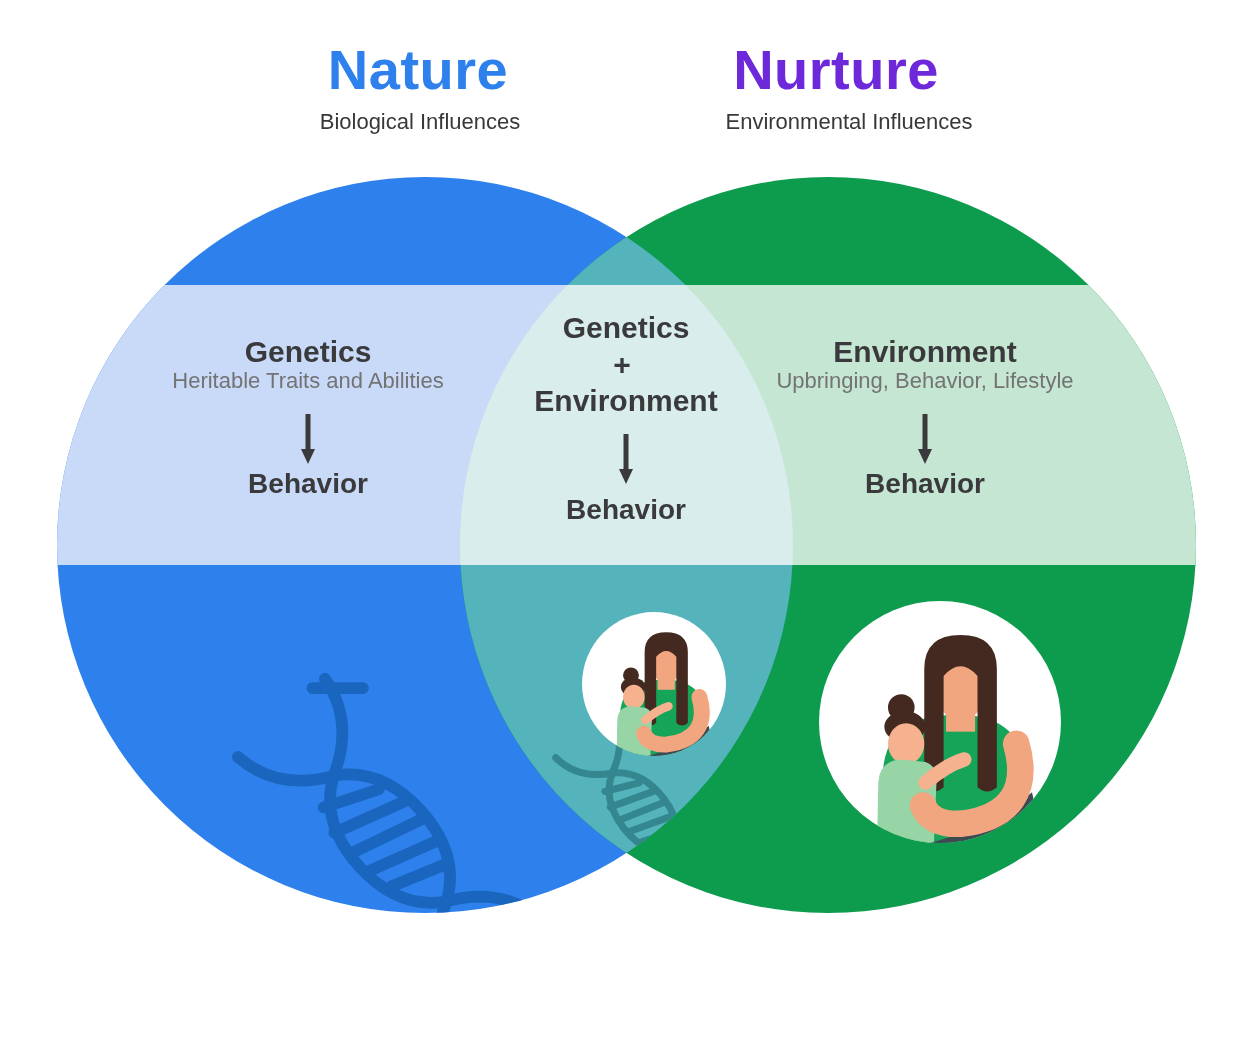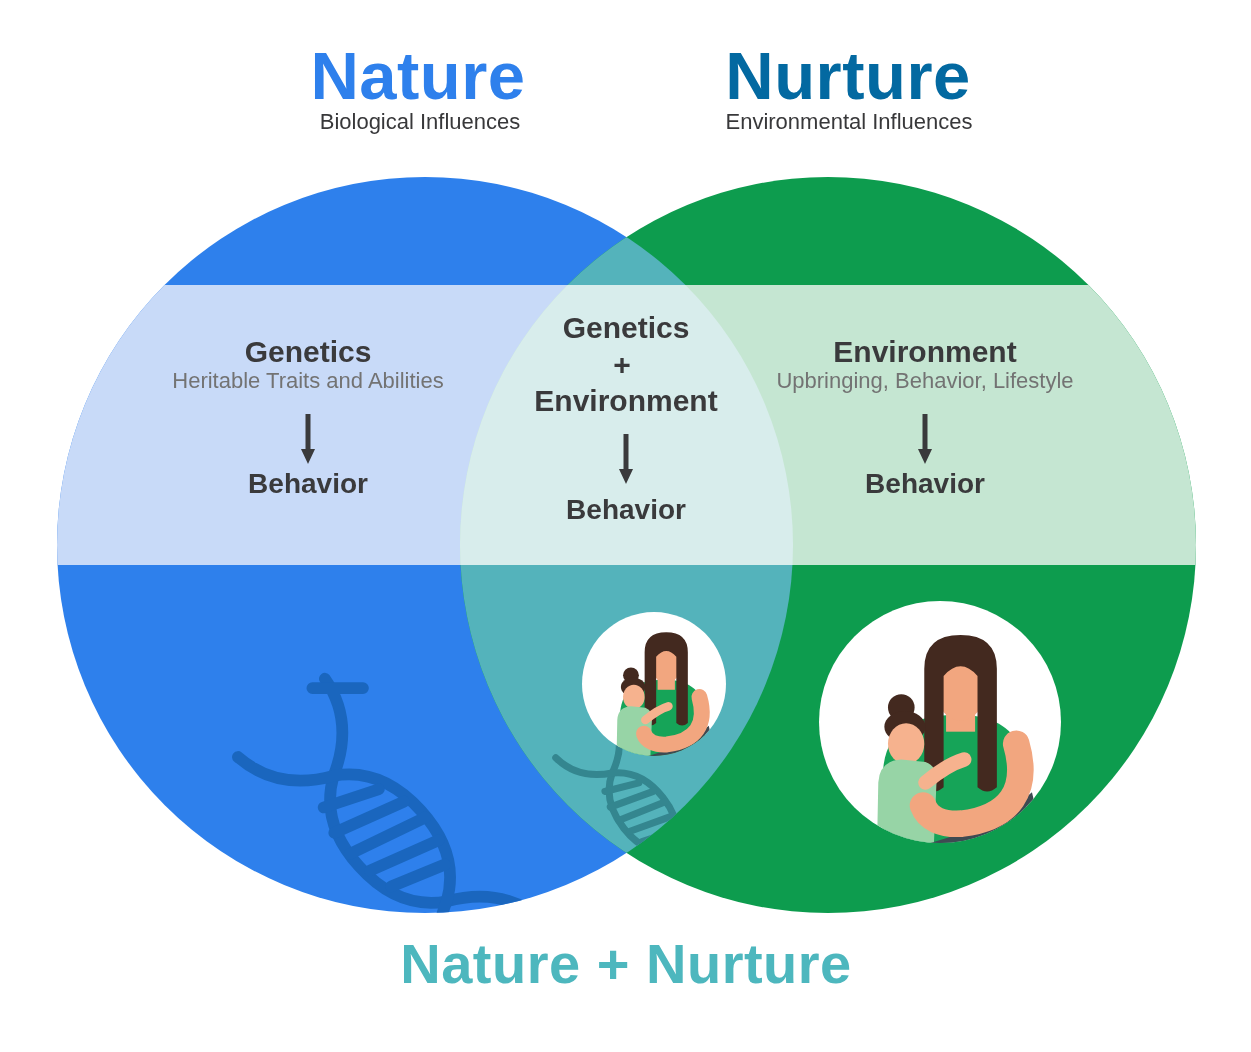--- a/index.html
+++ b/index.html
@@ -1,23 +1,23 @@
 <!DOCTYPE html>
 <html><head>
 <meta charset="utf-8">
 <style>
   html,body{margin:0;padding:0;background:#fff;}
   #stage{position:relative;width:1251px;height:1052px;background:#fff;overflow:hidden;
          font-family:"Liberation Sans","DejaVu Sans",sans-serif;}
   #venn-svg{position:absolute;left:0;top:0;}
   .txt{position:absolute;transform:translateX(-50%);white-space:nowrap;line-height:1;
        color:#3A3A3C;text-align:center;}
-  .title{font-size:67px;font-weight:800;letter-spacing:0.5px;}
+  .title{font-size:56px;font-weight:800;letter-spacing:0.5px;}
   .title.blue{color:#2E80EC;}
-  .title.green{color:#0369a1;margin-left:12px;}
+  .title.green{color:#6d28d9;}
   .subtitle{font-size:22px;font-weight:400;color:#38383A;}
   .band-head{font-size:30px;font-weight:700;}
   .band-detail{font-size:22px;font-weight:400;color:#737373;}
   .band-result{font-size:28px;font-weight:700;}
   .band-plus{font-size:30px;font-weight:700;}
   .footer-title{font-size:56px;font-weight:800;color:#4DB7BE;letter-spacing:0.5px;}
   .arrow{position:absolute;transform:translateX(-50%);}
 </style>
 </head>
 <body>
@@ -126,14 +126,13 @@
   <div class="txt band-result" style="left:626px;top:496px;">Behavior</div>
 
   <div class="txt band-head" style="left:925px;top:337px;">Environment</div>
   <div class="txt band-detail" style="left:925px;top:370px;">Upbringing, Behavior, Lifestyle</div>
   <svg class="arrow" style="left:925px;top:414px;" width="16" height="50" viewBox="0 0 16 50">
     <line x1="8" y1="0" x2="8" y2="37" stroke="#3A3A3C" stroke-width="5"></line>
     <polygon points="1,35 15,35 8,50" fill="#3A3A3C"></polygon>
   </svg>
   <div class="txt band-result" style="left:925px;top:470px;">Behavior</div>
 
-  <div class="txt footer-title" style="left:626px;top:936px;">Nature + Nurture</div>
 </div>
 
 </body></html>

